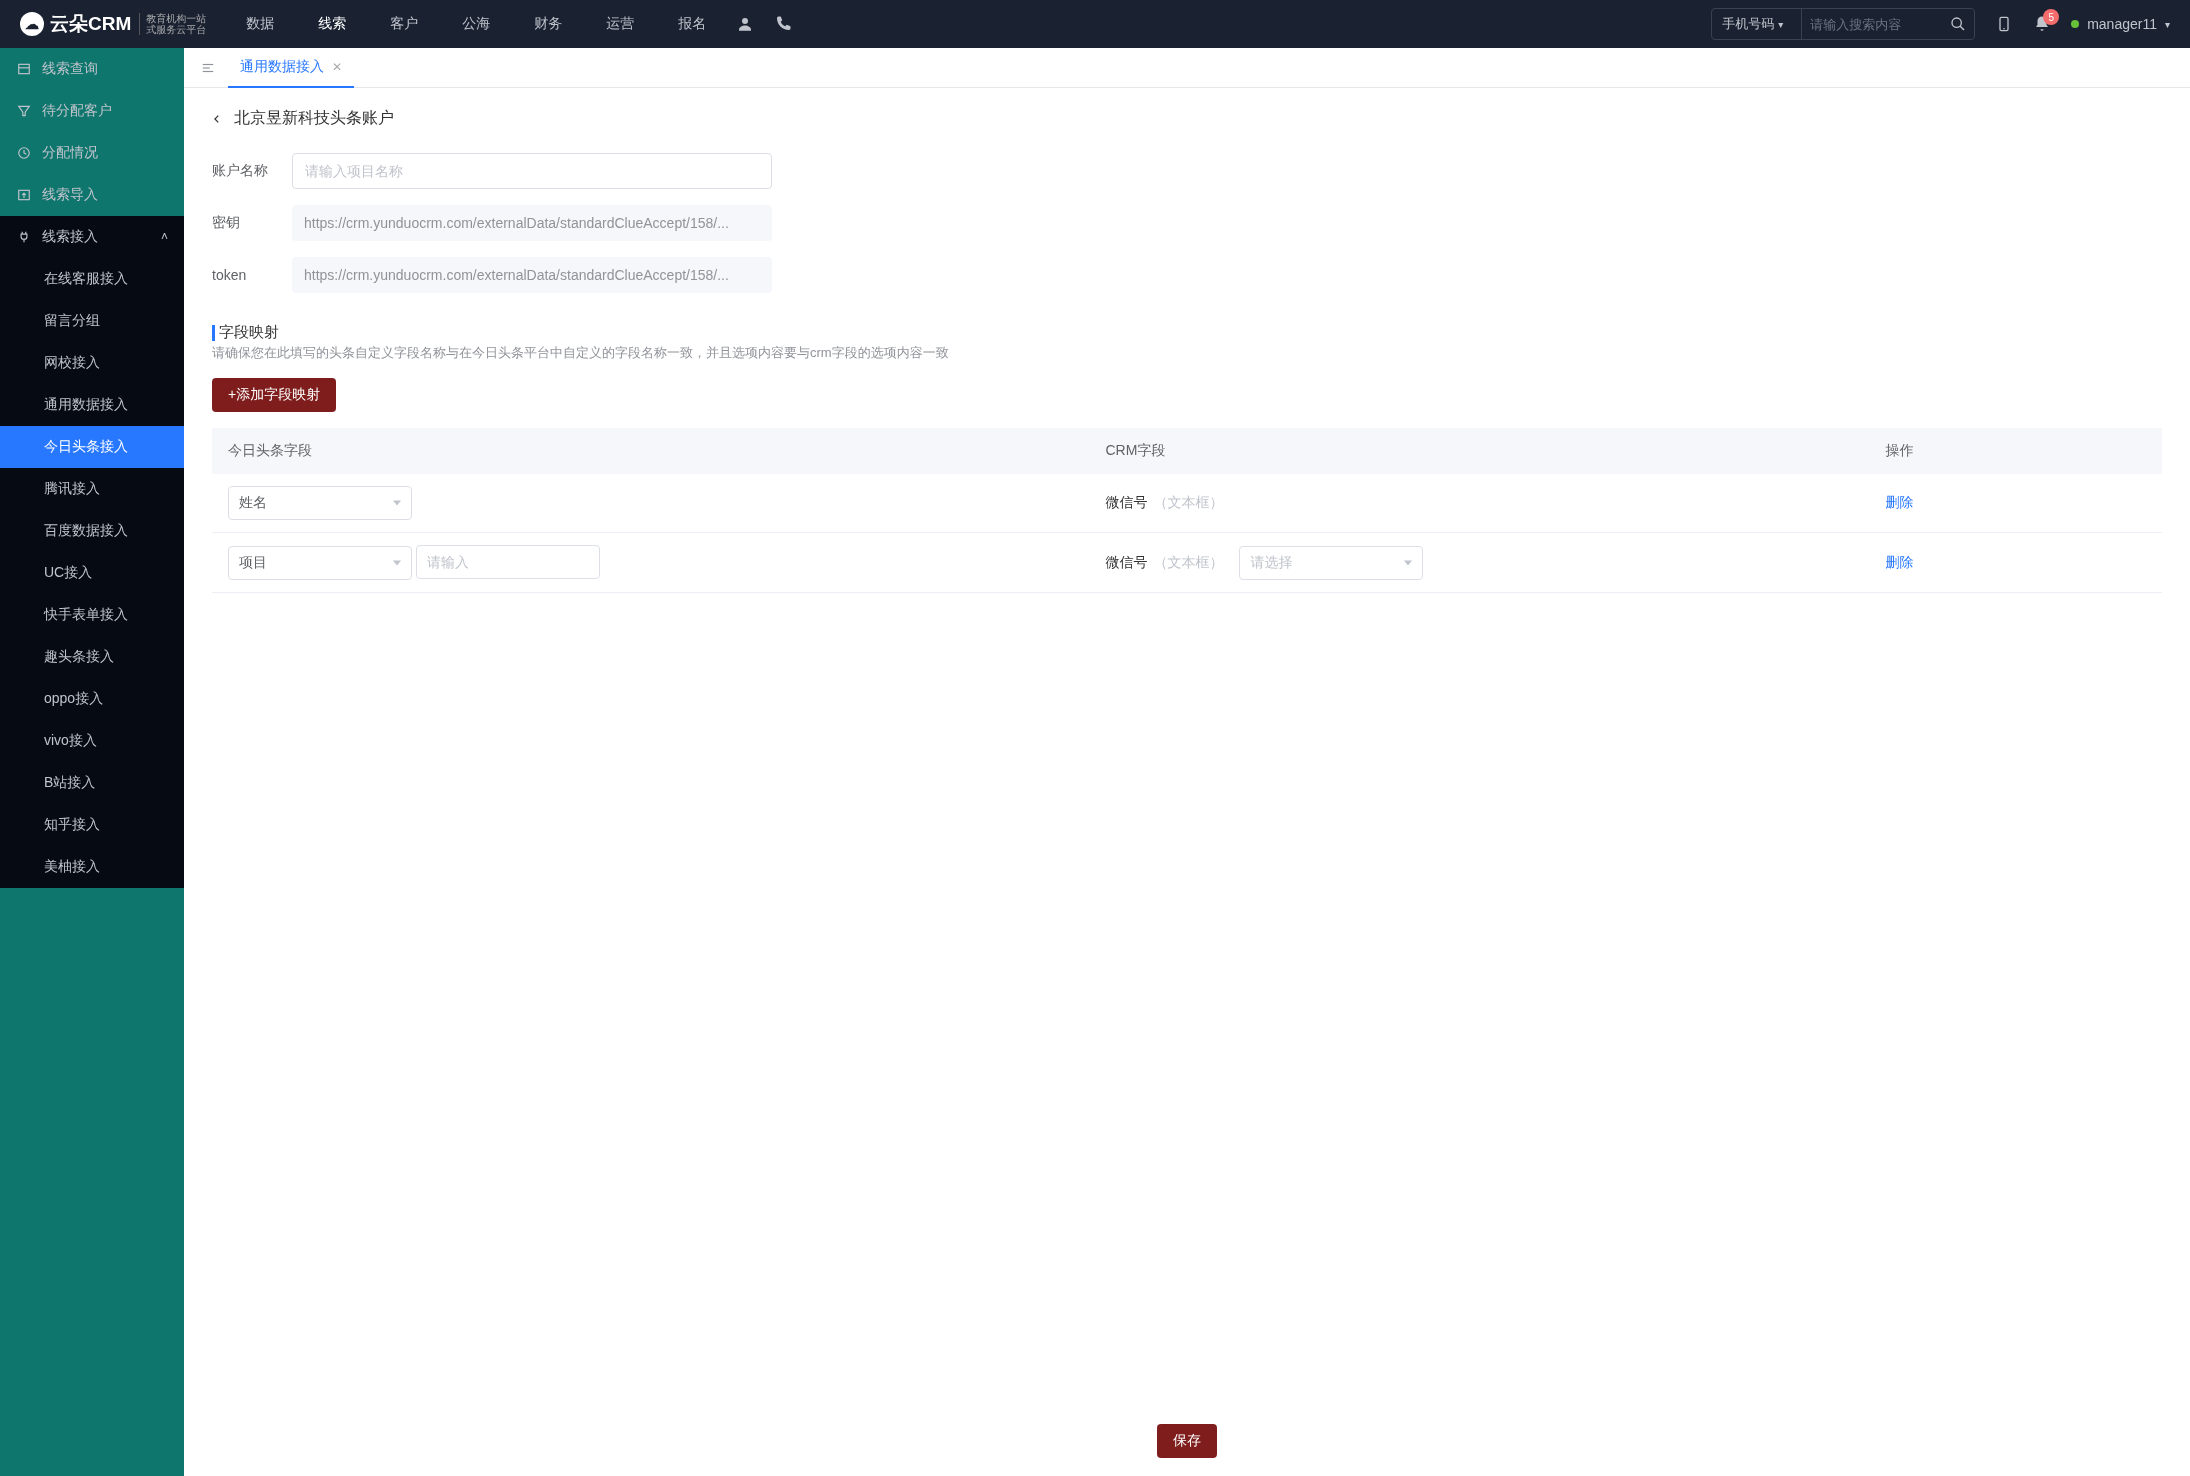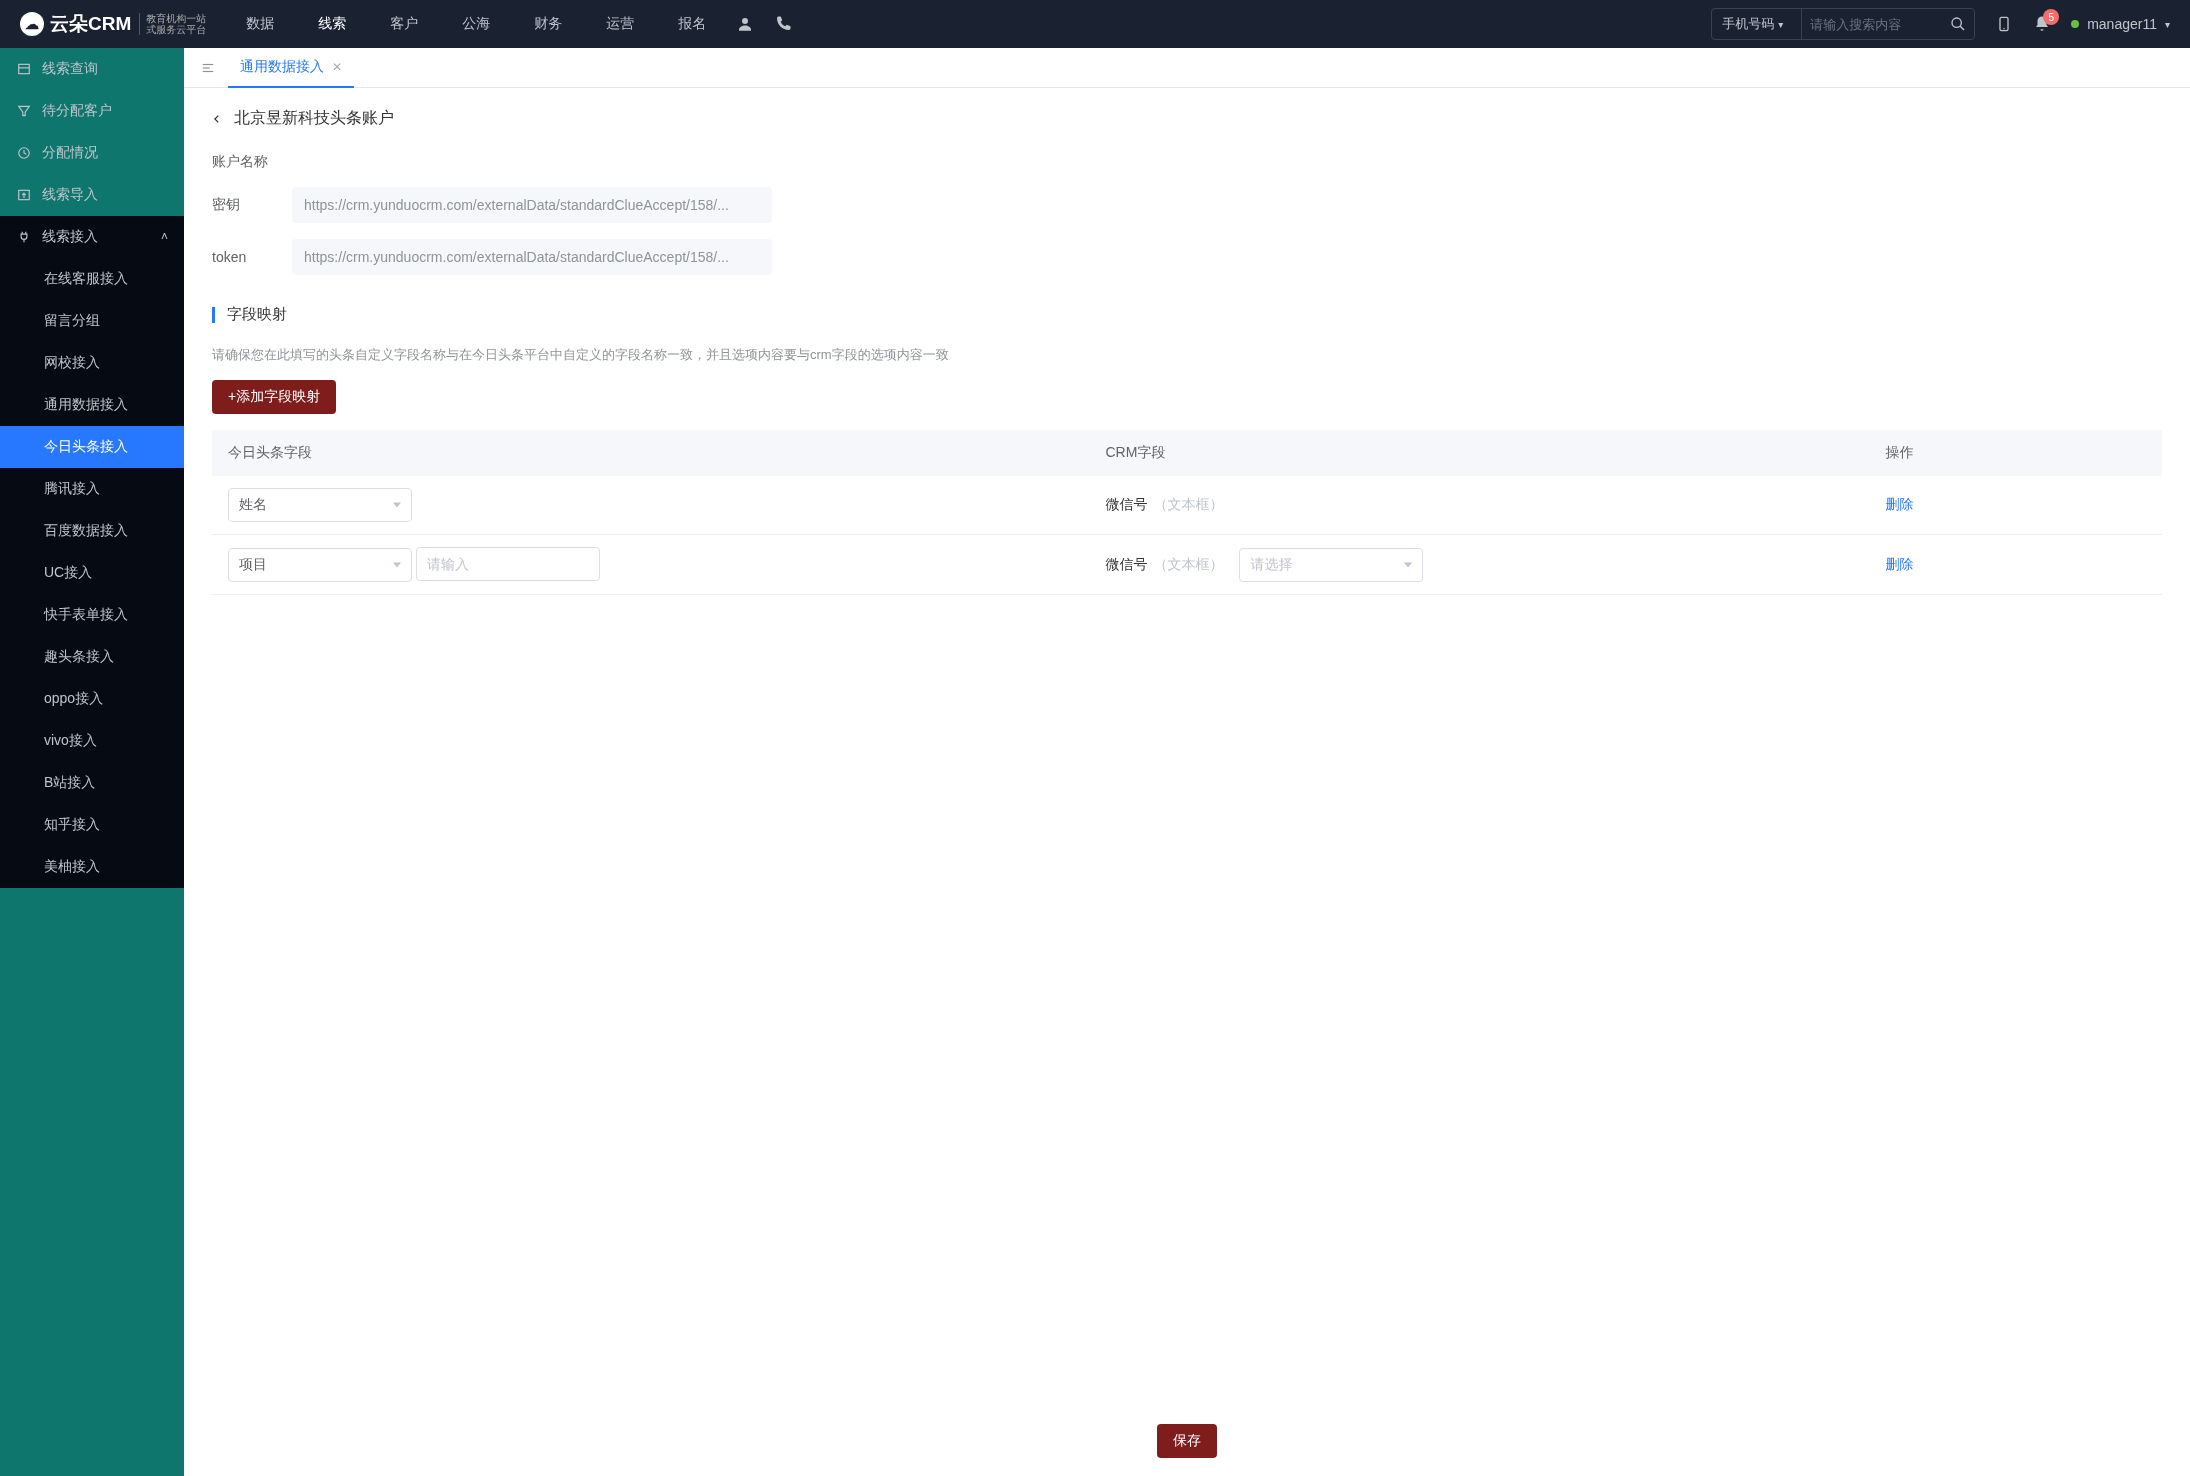--- a/index.html
+++ b/index.html
@@ -45,21 +45,21 @@
 .content { flex: 1; overflow-y: auto; padding: 20px 28px 80px; position: relative; }
 .page-head { display: flex; align-items: center; gap: 8px; font-size: 16px; font-weight: 500; margin-bottom: 24px; }
 .back-chevron { font-size: 18px; cursor: pointer; padding-right: 4px; }
 
 .form-row { display: flex; align-items: center; margin-bottom: 16px; }
 .form-label { width: 80px; text-align: left; color: #606266; font-size: 14px; }
 .text-input { height: 36px; border: 1px solid #dcdfe6; border-radius: 4px; padding: 0 12px; width: 480px; font-size: 14px; outline: none; }
 .text-input::placeholder { color: #c0c4cc; }
 .text-val { height: 36px; background: #f5f7fa; border-radius: 4px; padding: 0 12px; width: 480px; font-size: 14px; color: #909399; display: flex; align-items: center; overflow: hidden; white-space: nowrap; text-overflow: ellipsis; }
 
-.section-title { display: flex; align-items: center; gap: 12px; margin: 30px 0 22px; font-size: 15px; font-weight: 500; }
+.section-title { display: flex; align-items: center; gap: 4px; margin: 30px 0 2px; font-size: 15px; font-weight: 500; }
 .section-bar { width: 3px; height: 16px; background: #2878ff; }
 .section-hint { color: #909399; font-size: 13px; margin-bottom: 16px; }
 
 .btn { display: inline-flex; align-items: center; justify-content: center; height: 34px; padding: 0 16px; border-radius: 4px; font-size: 14px; cursor: pointer; border: none; }
 .btn-primary { background: #7f1d1d; color: #fff; }
 
 .table { width: 100%; margin-top: 16px; border-collapse: collapse; }
 .table th { background: #f5f7fa; text-align: left; padding: 14px 16px; font-weight: 500; color: #606266; font-size: 14px; }
 .table td { padding: 12px 16px; border-bottom: 1px solid #ebeef5; font-size: 14px; vertical-align: middle; }
 .sel { height: 34px; border: 1px solid #dcdfe6; border-radius: 4px; padding: 0 28px 0 10px; min-width: 184px; display: inline-flex; align-items: center; position: relative; font-size: 14px; color: #606266; cursor: pointer; }
@@ -226,20 +226,21 @@
         <span class="back-chevron">
           <svg width="10" height="16" viewBox="0 0 24 24" fill="none" stroke="#333" stroke-width="3">
               <polyline points="15 4 7 12 15 20"></polyline>
             </svg>
         </span>
         <span>北京昱新科技头条账户</span>
       </div>
 
       <div class="form-row">
         <div class="form-label">账户名称</div>
+        <input class="text-input" placeholder="请输入项目名称" style="">
       </div>
       <div class="form-row">
         <div class="form-label">密钥</div>
         <div class="text-val">https://crm.yunduocrm.com/externalData/standardClueAccept/158/...</div>
       </div>
       <div class="form-row">
         <div class="form-label">token</div>
         <div class="text-val">https://crm.yunduocrm.com/externalData/standardClueAccept/158/...</div>
       </div>
 

